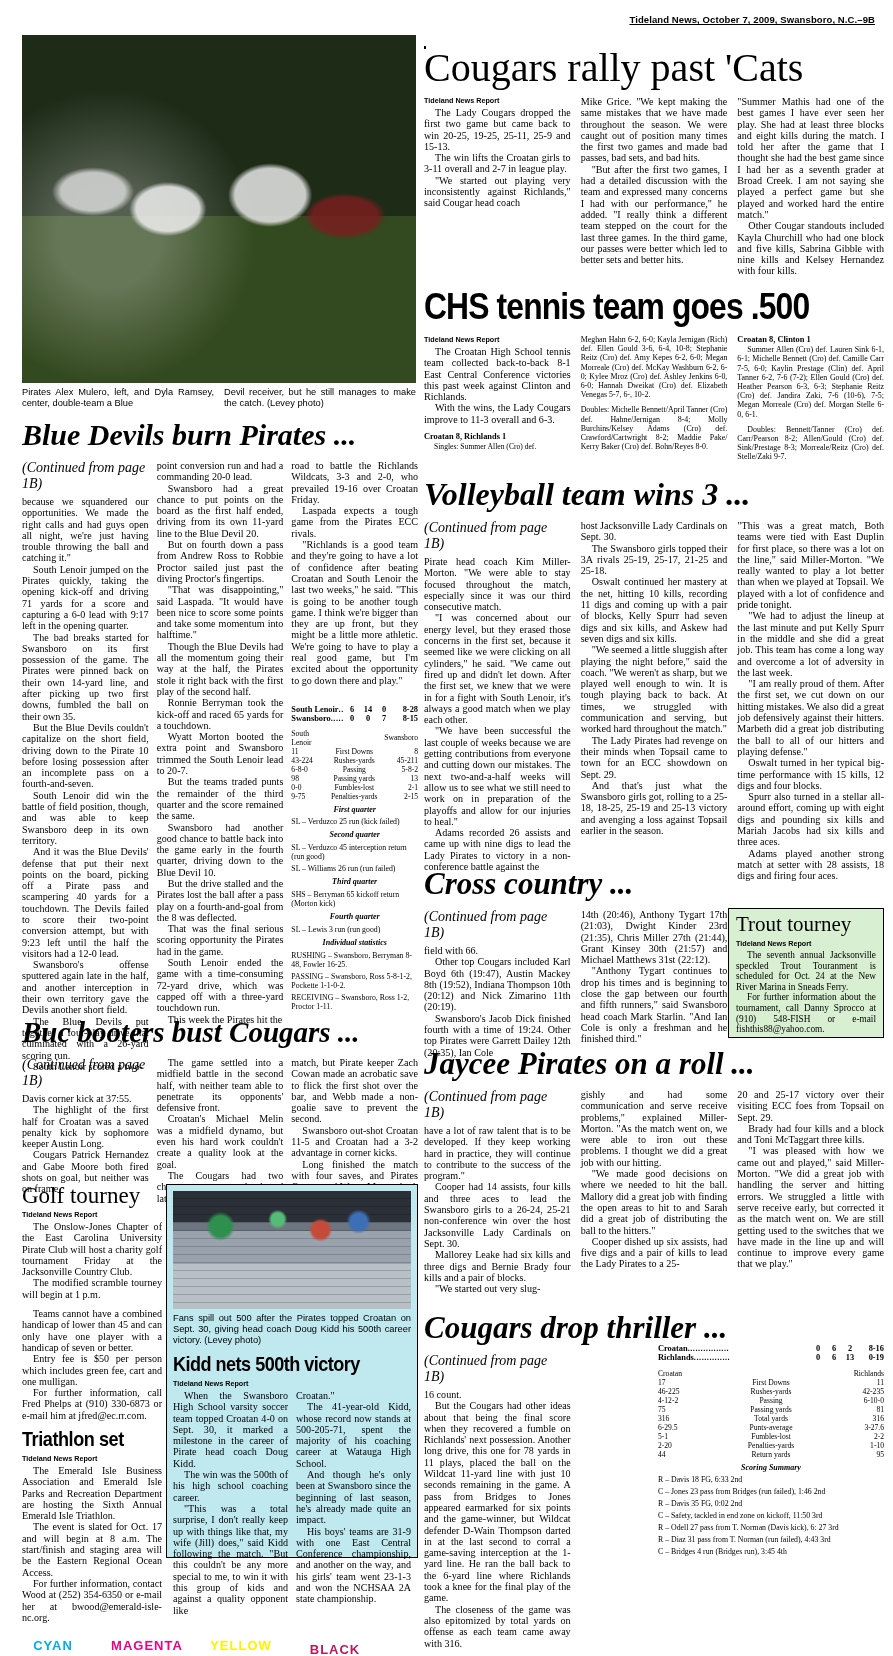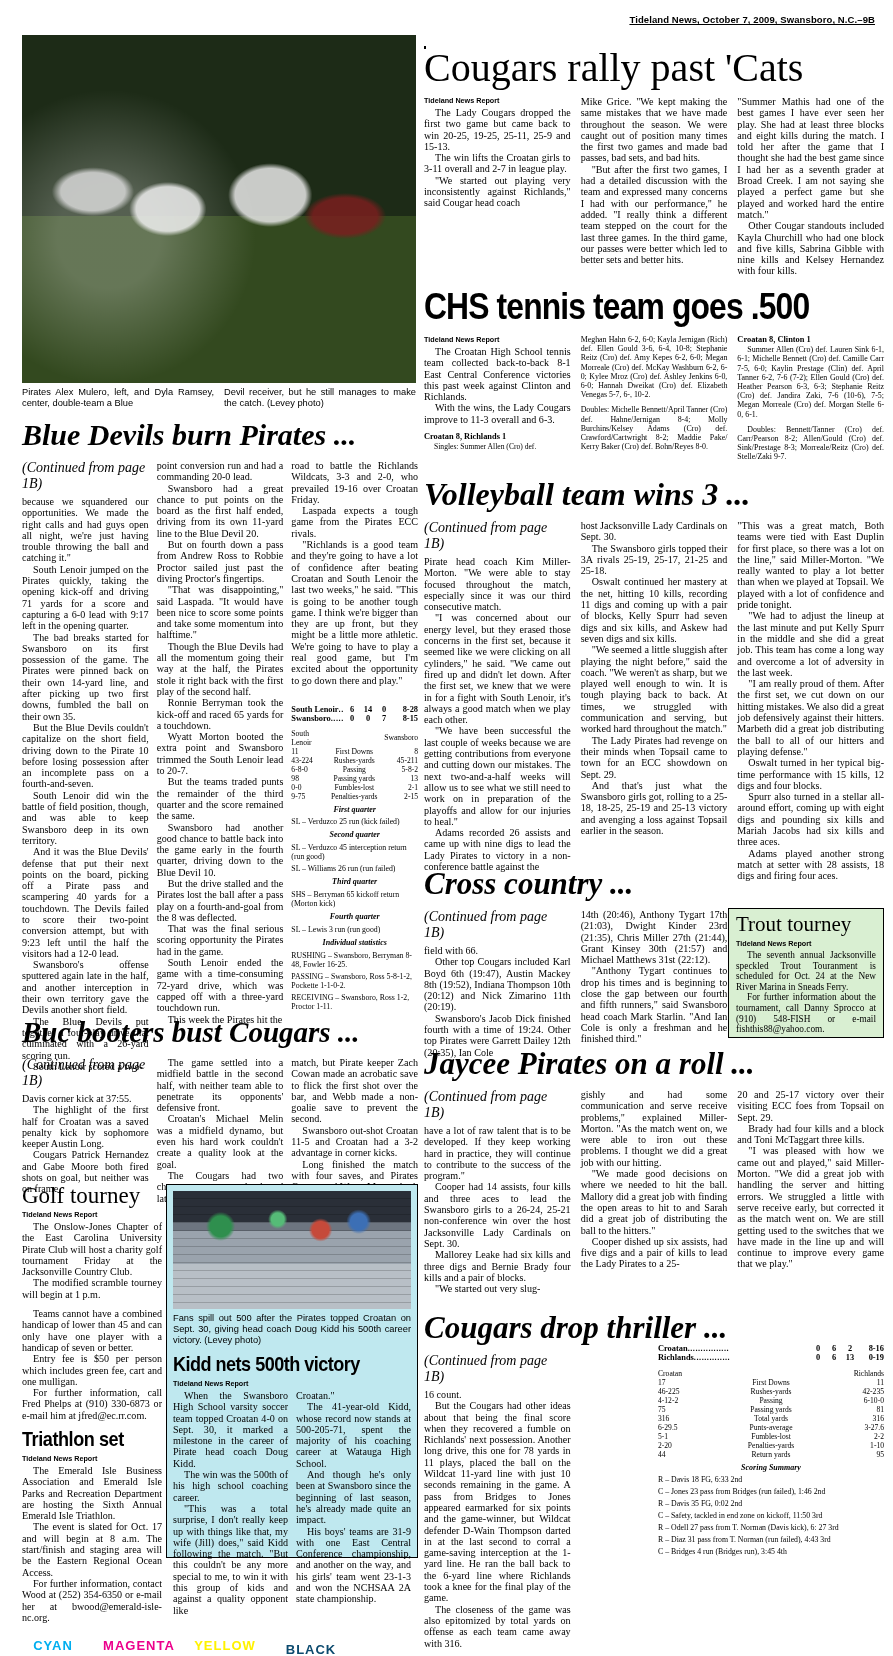--- a/index.html
+++ b/index.html
@@ -80,21 +80,21 @@
   .greenbox {
     border:1.4px solid #000; background:#d9efd2; padding:5px 7px;
   }
   .cyanbox {
     border:1.4px solid #000; background:#bfe8ef;
   }
 
   
   .colorbar {
     position:absolute; left:0; bottom:0; width:893px; height:22px;
-    display:flex; align-items:center; padding-left:10px; gap:0;
+    display:flex; align-items:center; padding-left:10px; gap:8px;
     font-family:"Liberation Sans","DejaVu Sans",sans-serif;
     font-size:13px; font-weight:bold; letter-spacing:1px;
   }
   .sw { width:86px; text-align:center; }
 
   
   .ph-football{
     background:
       radial-gradient(circle at 22% 58%, rgba(255,255,255,.25) 0 14%, transparent 40%),
       linear-gradient(#1d2b17 0 52%, #33491f 52% 100%);
@@ -568,16 +568,16 @@
     <div class="sc">C – Safety, tackled in end zone on kickoff, 11:50 3rd</div>
     <div class="sc">R – Odell 27 pass from T. Norman (Davis kick), 6: 27 3rd</div>
     <div class="sc">R – Diaz 31 pass from T. Norman (run failed), 4:43 3rd</div>
     <div class="sc">C – Bridges 4 run (Bridges run), 3:45 4th</div>
   </div>
 
   <div class="colorbar">
     <div class="sw" style="color:#00AEEF;">CYAN</div>
     <div class="sw" style="color:#EC008C;">MAGENTA</div>
     <div class="sw" style="color:#FFF200;">YELLOW</div>
-    <div class="sw" style="color:#0c4a6e;margin-top:9px;">BLACK</div>
+    <div class="sw" style="color:#be185d;margin-top:9px;">BLACK</div>
   </div>
 
 </div>
 
 </body></html>

